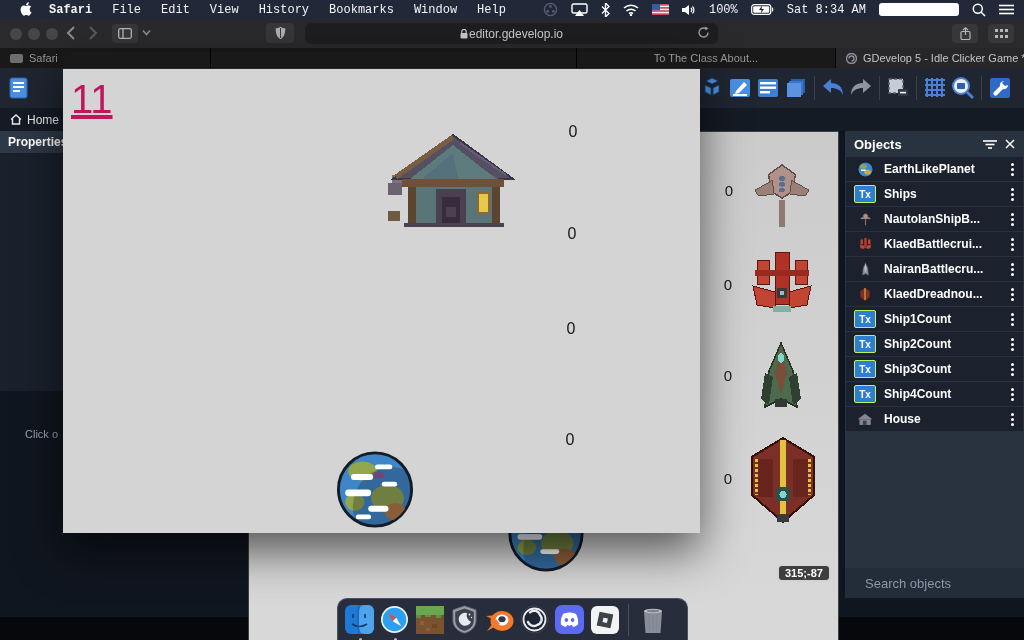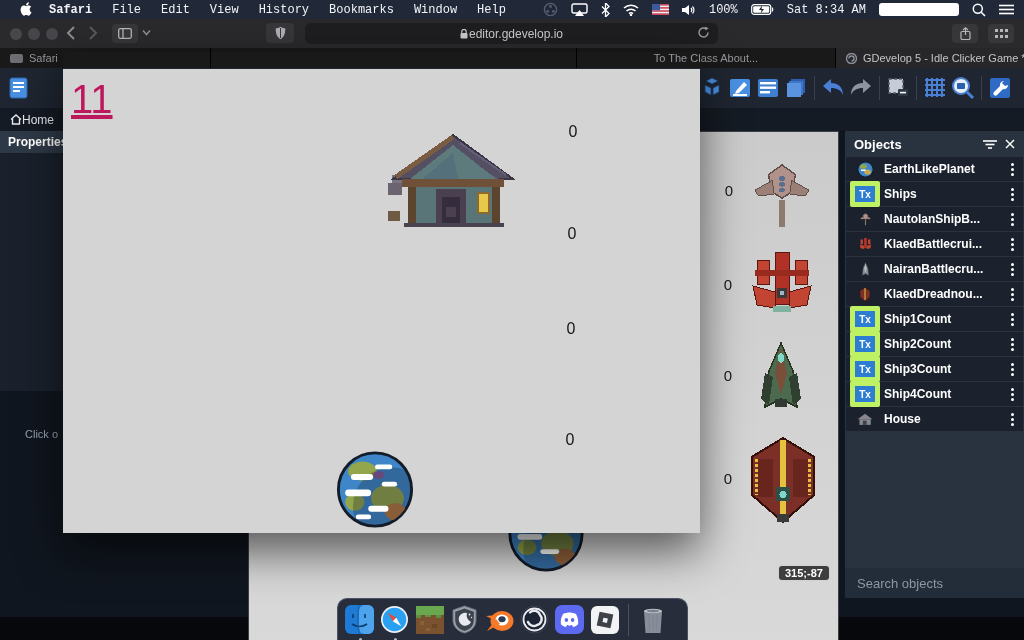--- a/index.html
+++ b/index.html
@@ -48,24 +48,24 @@
   
   #obj-panel{left:845px;top:63px;width:179px;height:467px;background:#29323f;display:flex;flex-direction:column;}
   #obj-header{height:26px;display:flex;align-items:center;color:#fff;font-size:13px;font-weight:bold;
               padding:0 9px;gap:8px;}
   .obj-row{height:24px;margin:0 1px 1px 1px;background:#1b222d;display:flex;align-items:center;color:#fff;
            font-size:12px;font-weight:bold;}
   .obj-ico{width:38px;display:flex;justify-content:center;align-items:center;flex:0 0 38px;}
   .obj-label{flex:1;overflow:hidden;white-space:nowrap;}
   .dots{width:22px;display:flex;flex-direction:column;align-items:center;gap:2px;flex:0 0 22px;}
   .dots i{width:3px;height:3px;border-radius:50%;background:#fff;}
-  .tx-ico{width:20px;height:16px;background:#2d7dd2;border:5px solid #bef264;border-radius:2px;color:#fff;
+  .tx-ico{width:20px;height:16px;background:#2d7dd2;border:1px solid #bef264;border-radius:2px;color:#fff;
           font-size:10px;font-weight:bold;display:flex;align-items:center;justify-content:center;}
   #obj-add{height:26px;display:flex;align-items:center;color:#c2c8d2;font-size:12px;}
-  #obj-search{margin-top:auto;height:30px;background:#232c39;display:flex;align-items:center;padding:0 10px;gap:6px;}
+  #obj-search{margin-top:auto;height:30px;background:#232c39;display:flex;align-items:center;padding:0 18px;gap:6px;}
   #obj-search input{flex:1;background:transparent;border:none;outline:none;color:#cfd6e0;font-size:13px;}
   #obj-search input::placeholder{color:#8d97a6;}
   
   #preview{left:63px;top:52px;width:637px;height:481px;z-index:50;border-radius:6px 6px 2px 2px;
            box-shadow:0 18px 45px rgba(0,0,0,.6);}
   #pv-titlebar{left:0;top:0;width:637px;height:17px;background:#3d3d40;border-radius:6px 6px 0 0;
                display:flex;align-items:center;}
   #pv-title{position:absolute;left:0;right:0;text-align:center;color:#dcdcdf;font-size:11px;font-weight:bold;}
   .pv-tl{width:10px;height:10px;border-radius:50%;margin-left:6px;display:inline-block;}
   #pv-content{left:0;top:17px;width:637px;height:464px;background:#d4d4d4;overflow:hidden;}
@@ -353,21 +353,21 @@
             <svg width="24" height="24" viewBox="0 0 24 24">
                 <rect x="2" y="2" width="20" height="20" rx="2" fill="#1f3least" fill-opacity="0"></rect>
                 <rect x="2" y="2" width="20" height="20" rx="2" fill="#2f6bc4"></rect>
                 <path d="M16 5 a4 4 0 0 0 -4 5 L6 16 a2 2 0 0 0 3 3 L15 13 a4 4 0 0 0 5-4 L17 10 L14 7 Z" fill="#fff"></path>
               </svg>
           </span>
         </div>
       </div>
 
       <div id="gd-hometab" class="abs">
-        <span style="display:flex;align-items:center;padding-left:10px;">
+        <span style="display:flex;align-items:center;gap:5px;padding-left:10px;">
           <svg width="12" height="11" viewBox="0 0 12 11">
               <path d="M1 5.5 L6 1 L11 5.5" fill="none" stroke="#e8eaee" stroke-width="1.4"></path>
               <path d="M2.5 5 V10 H9.5 V5" fill="none" stroke="#e8eaee" stroke-width="1.4"></path>
             </svg>
           <span>Home</span>
         </span>
       </div>
 
       <div id="props-panel" class="abs">
         <div id="props-header" class="abs">

